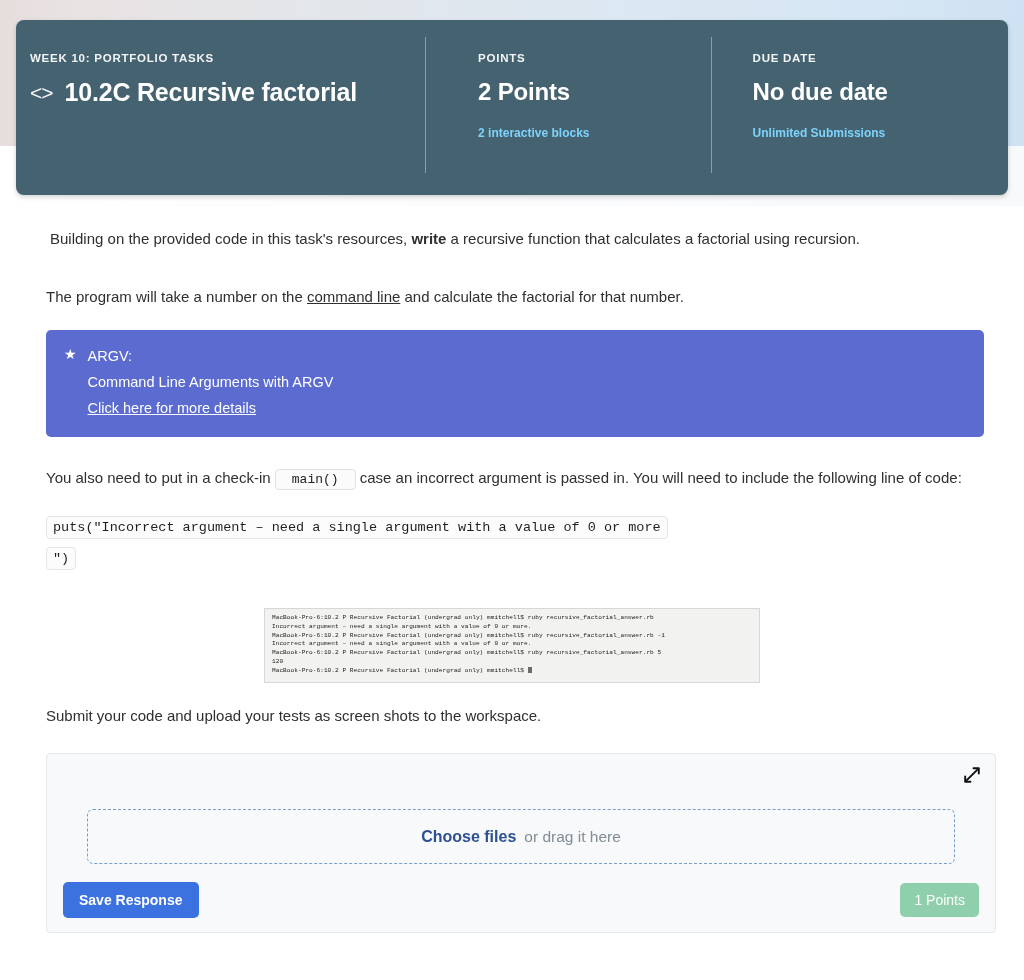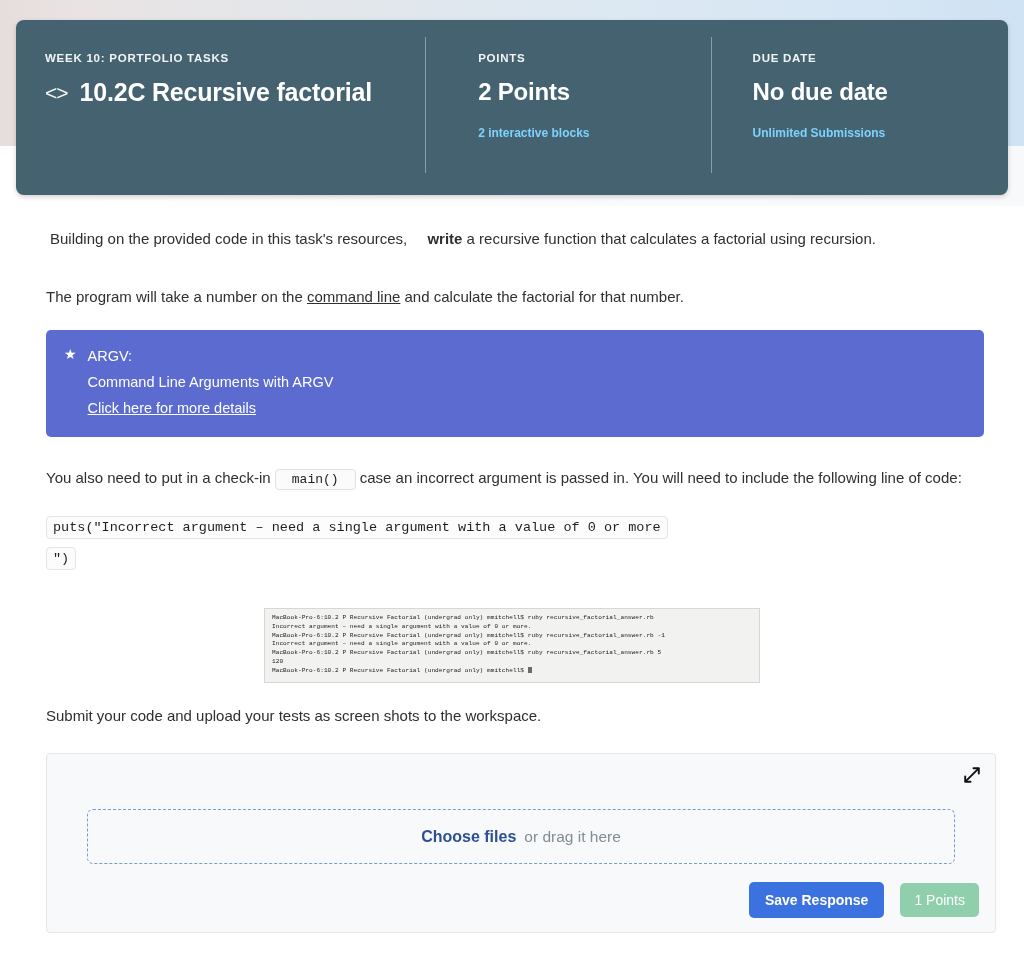--- a/index.html
+++ b/index.html
@@ -42,21 +42,21 @@
     box-shadow: 0 2px 5px rgba(0,0,0,0.18);
     display: flex;
     align-items: stretch;
     color: #ffffff;
     overflow: hidden;
   }
   .hero-col {
     position: relative;
     padding: 32px 0 0 0;
   }
-  .hero-col.title-col { width: 410px; padding-left: 29px; }
+  .hero-col.title-col { width: 410px; padding-left: 14px; }
   .hero-col.points-col { width: 285px; padding-left: 52px; }
   .hero-col.due-col    { width: 297px; padding-left: 41px; }
 
   .hero-divider {
     width: 1px;
     background: rgba(255,255,255,0.38);
     margin: 17px 0 22px 0;
     flex: 0 0 1px;
   }
 
@@ -106,21 +106,21 @@
     font-size: 15px;
     line-height: 1.5;
     color: #2f2f2f;
     margin: 0 0 0 0;
     padding: 0 40px 0 46px;
   }
   .para.p1 { padding-top: 22px; padding-left: 50px; }
   .para.p2 { padding-top: 35px; }
   .para.p3 { padding-top: 30px; }
   .para.p4 { padding-top: 22px; }
-  .para b { font-weight: bold; margin-left: 16px; }
+  .para b { font-weight: bold; }
   .para u { text-decoration: underline; font-weight: normal; }
 
   code.inline {
     font-family: "Liberation Mono", "DejaVu Sans Mono", monospace;
     font-size: 13px;
     background: #fbfbfb;
     border: 1px solid #e2e2e2;
     border-radius: 4px;
     padding: 2px 16px;
     color: #222;
@@ -242,21 +242,21 @@
     color: #808d95;
     font-size: 15.5px;
   }
   .panel-footer {
     position: absolute;
     left: 16px;
     right: 16px;
     bottom: 14px;
     display: flex;
     align-items: center;
-    justify-content: flex-end;
+    justify-content: space-between;
     gap: 16px;
   }
   .save-btn {
     background: #3c72e0;
     color: #ffffff;
     font-size: 14px;
     font-weight: bold;
     border: none;
     border-radius: 5px;
     padding: 10px 16px;

